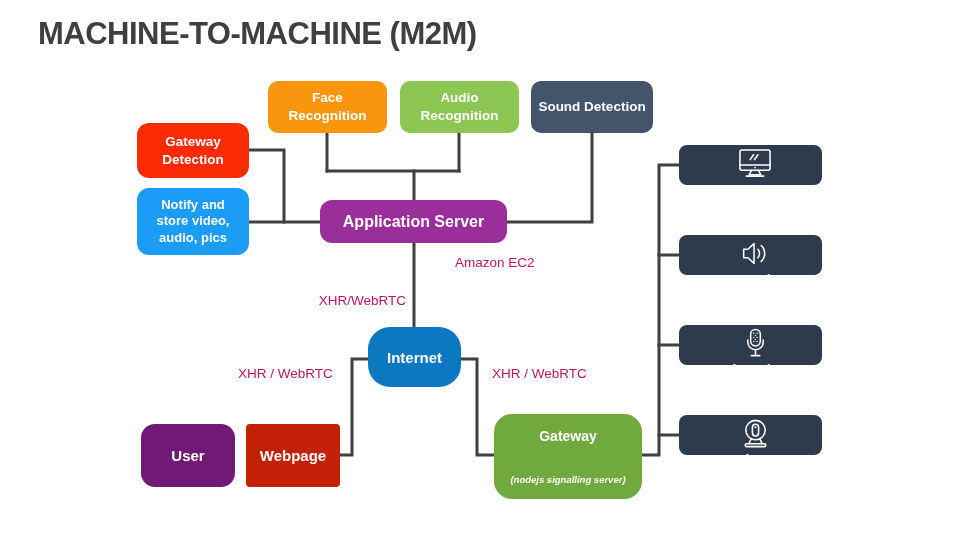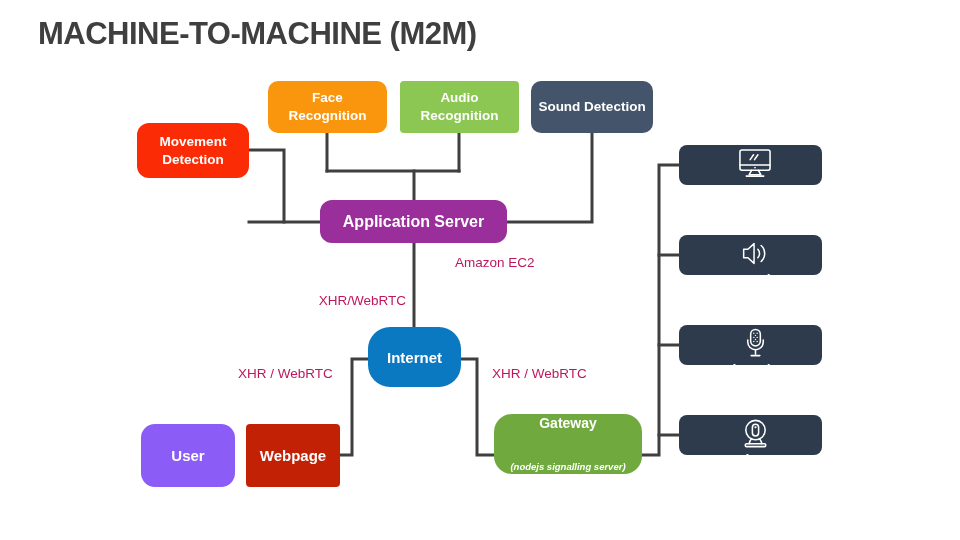--- a/index.html
+++ b/index.html
@@ -5,29 +5,29 @@
   html,body{margin:0;padding:0;background:#fff;}
   .stage{position:relative;width:960px;height:540px;background:#ffffff;overflow:hidden;
          font-family:"Liberation Sans","DejaVu Sans",sans-serif;}
   .title{position:absolute;left:38px;top:16px;font-size:31px;font-weight:bold;
          letter-spacing:-0.5px;color:#3F3F3F;margin:0;white-space:nowrap;}
   .wires{position:absolute;left:0;top:0;pointer-events:none;}
   .node{position:absolute;display:flex;align-items:center;justify-content:center;
         text-align:center;color:#fff;font-weight:bold;box-sizing:border-box;padding:4px 7px;}
   .node .sub{display:block;font-style:italic;font-weight:bold;margin-top:29px;}
   .n-face{left:268px;top:81px;width:119px;height:52px;border-radius:10px;font-size:13.5px;line-height:1.3;}
-  .n-audio{left:400px;top:81px;width:119px;height:52px;border-radius:4px;font-size:13.5px;line-height:1.3;}
+  .n-audio{left:400px;top:81px;width:119px;height:52px;border-radius:10px;font-size:13.5px;line-height:1.3;}
   .n-sound{left:531px;top:81px;width:122px;height:52px;border-radius:10px;font-size:13.5px;line-height:1.3;}
   .n-movement{left:137px;top:123px;width:112px;height:55px;border-radius:12px;font-size:13.5px;line-height:1.3;}
   .n-notify{left:137px;top:188px;width:112px;height:67px;border-radius:12px;font-size:13px;line-height:1.25;}
   .n-app{left:320px;top:200px;width:187px;height:43px;border-radius:12px;font-size:16px;}
   .n-internet{left:368px;top:327px;width:93px;height:60px;border-radius:22px;font-size:15px;}
   .n-user{left:141px;top:424px;width:94px;height:63px;border-radius:14px;font-size:15px;}
   .n-webpage{left:246px;top:424px;width:94px;height:63px;border-radius:4px;font-size:15px;}
-  .n-gateway{left:494px;top:414px;width:148px;height:60px;border-radius:18px;font-size:14px;
+  .n-gateway{left:494px;top:414px;width:148px;height:85px;border-radius:18px;font-size:14px;
              flex-direction:column;line-height:1.2;}
   .n-gateway .sub{font-size:9.5px;}
   .device{position:absolute;left:679px;width:143px;height:40px;border-radius:8px;
           display:flex;align-items:center;padding-left:9px;box-sizing:border-box;color:#fff;flex-direction:column;}
   .device .icon{width:37px;height:32px;display:flex;align-items:center;justify-content:center;flex:0 0 37px;}
   .device .dlabel{font-size:14px;font-weight:bold;margin-left:11px;}
   .ann{position:absolute;font-size:13.5px;color:#be185d;white-space:nowrap;}
   .a-amazon{left:455px;top:255px;}
   .a-xhr-top{left:296px;top:293px;width:110px;text-align:right;}
   .a-xhr-left{left:238px;top:366px;}
@@ -59,28 +59,29 @@
       <path d="M659,435 H680"></path>
     </g>
   </svg>
 
   <div class="node n-face" style="background: rgb(249, 150, 13);">Face Recognition</div>
 
   <div class="node n-audio" style="background: rgb(140, 198, 83);">Audio Recognition</div>
 
   <div class="node n-sound" style="background: rgb(68, 84, 106);">Sound Detection</div>
 
-  <div class="node n-movement" style="background: rgb(250, 43, 5);">Movement Detection</div>
+  <div class="node n-movement" style="background: rgb(250, 43, 5);">Gateway Detection</div>
 
+  <div class="node n-notify" style="background: rgb(26, 156, 247);">Notify and store video, audio, pics</div>
 
   <div class="node n-app" style="background: rgb(154, 46, 155);">Application Server</div>
 
   <div class="node n-internet" style="background: rgb(11, 120, 194);">Internet</div>
 
-  <div class="node n-user" style="background: #8b5cf6;">User</div>
+  <div class="node n-user" style="background: #701a75;">User</div>
 
   <div class="node n-webpage" style="background: rgb(195, 33, 5);">Webpage</div>
 
   <div class="node n-gateway" style="background: rgb(112, 169, 61);">
     <span>Gateway</span>
     <span class="sub">(nodejs signalling server)</span>
   </div>
 
   <div class="device" style="top: 145px; background: rgb(46, 59, 76);">
     <span class="icon">

